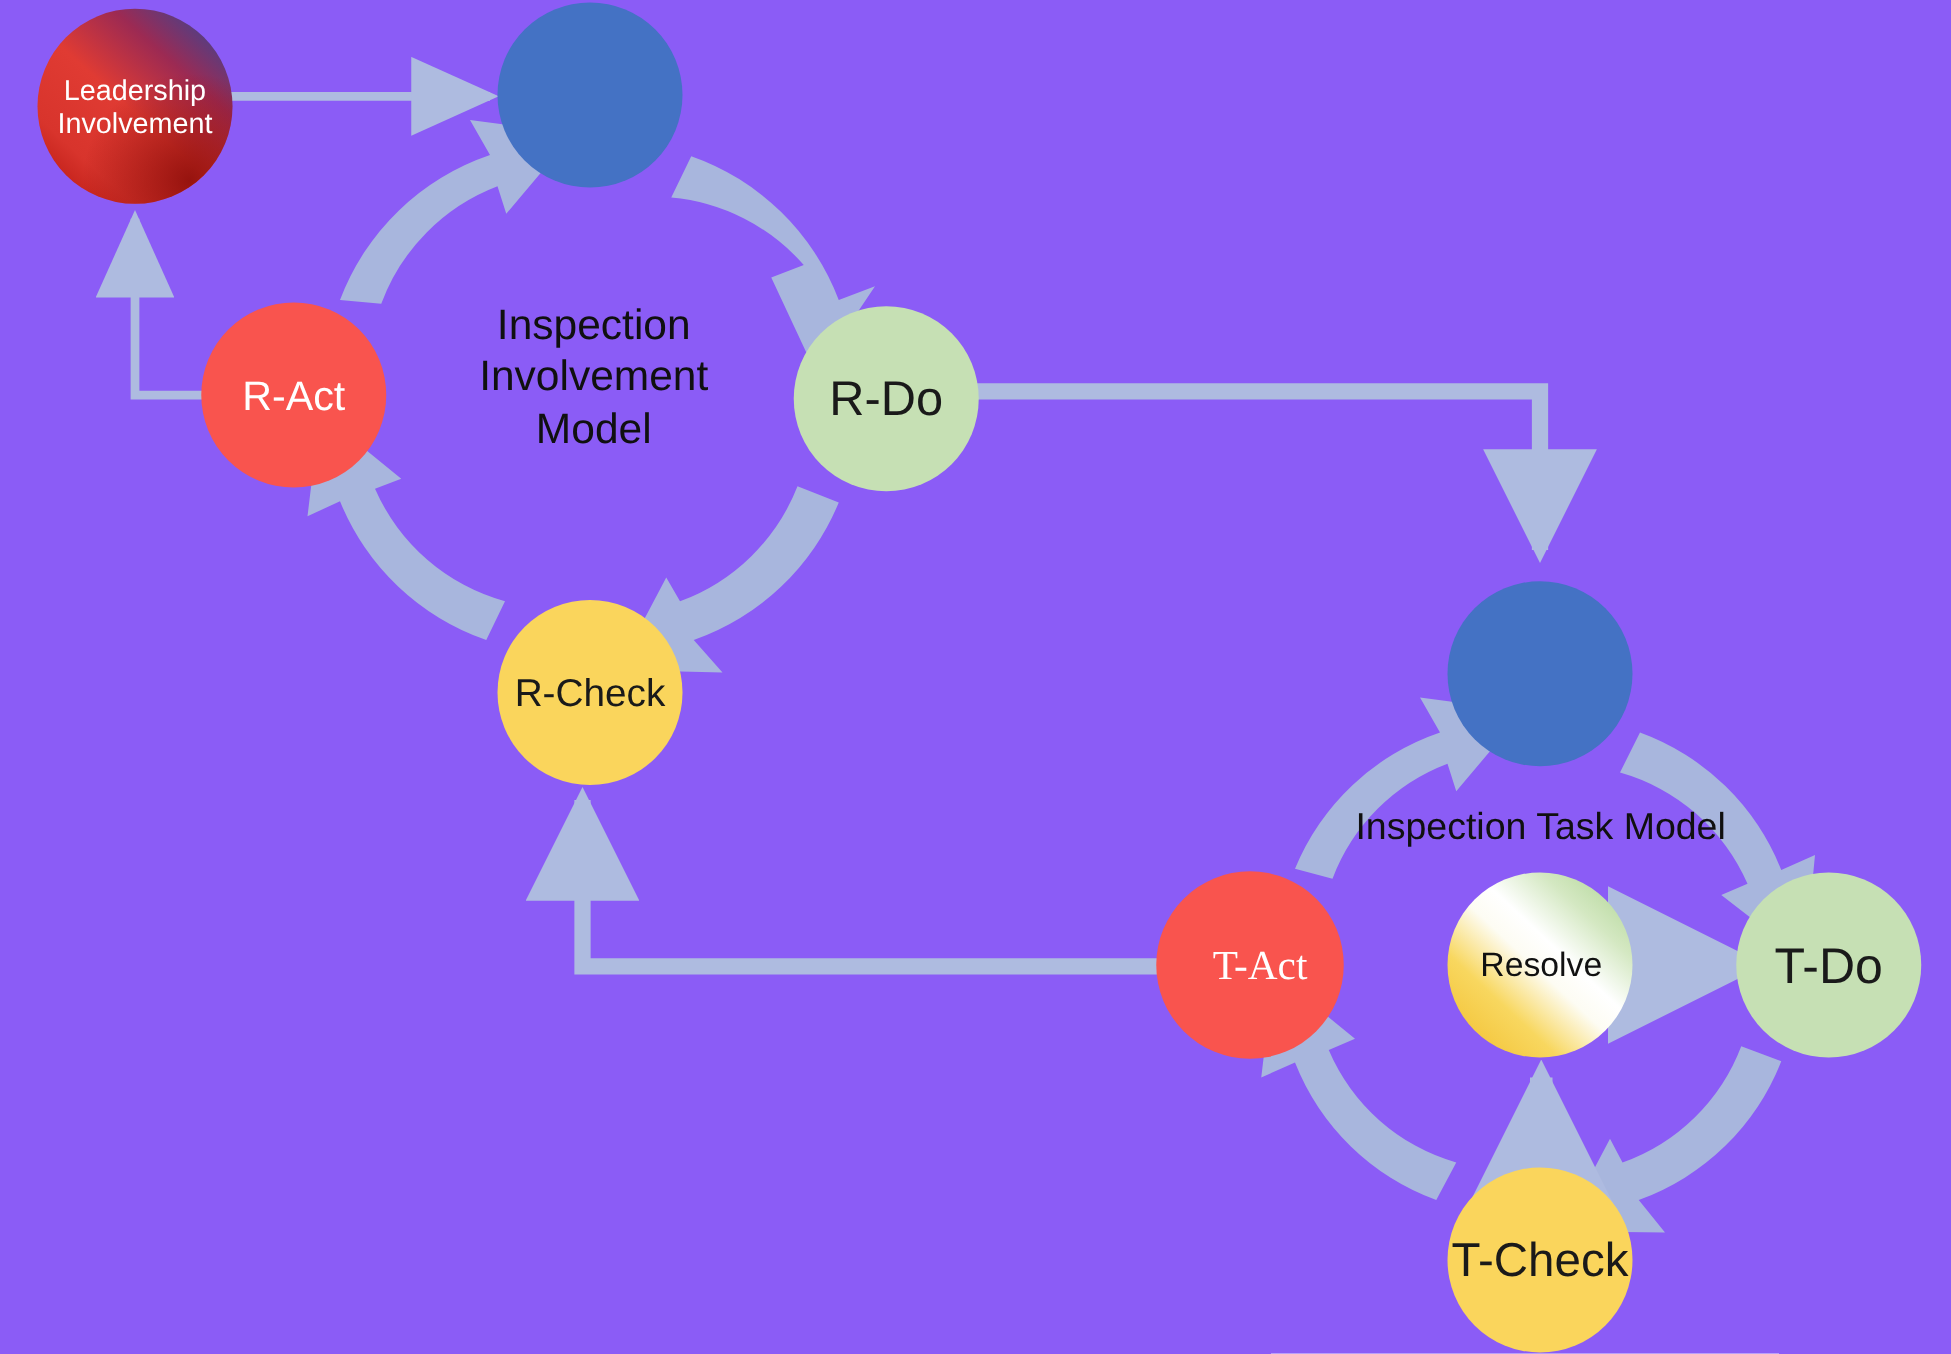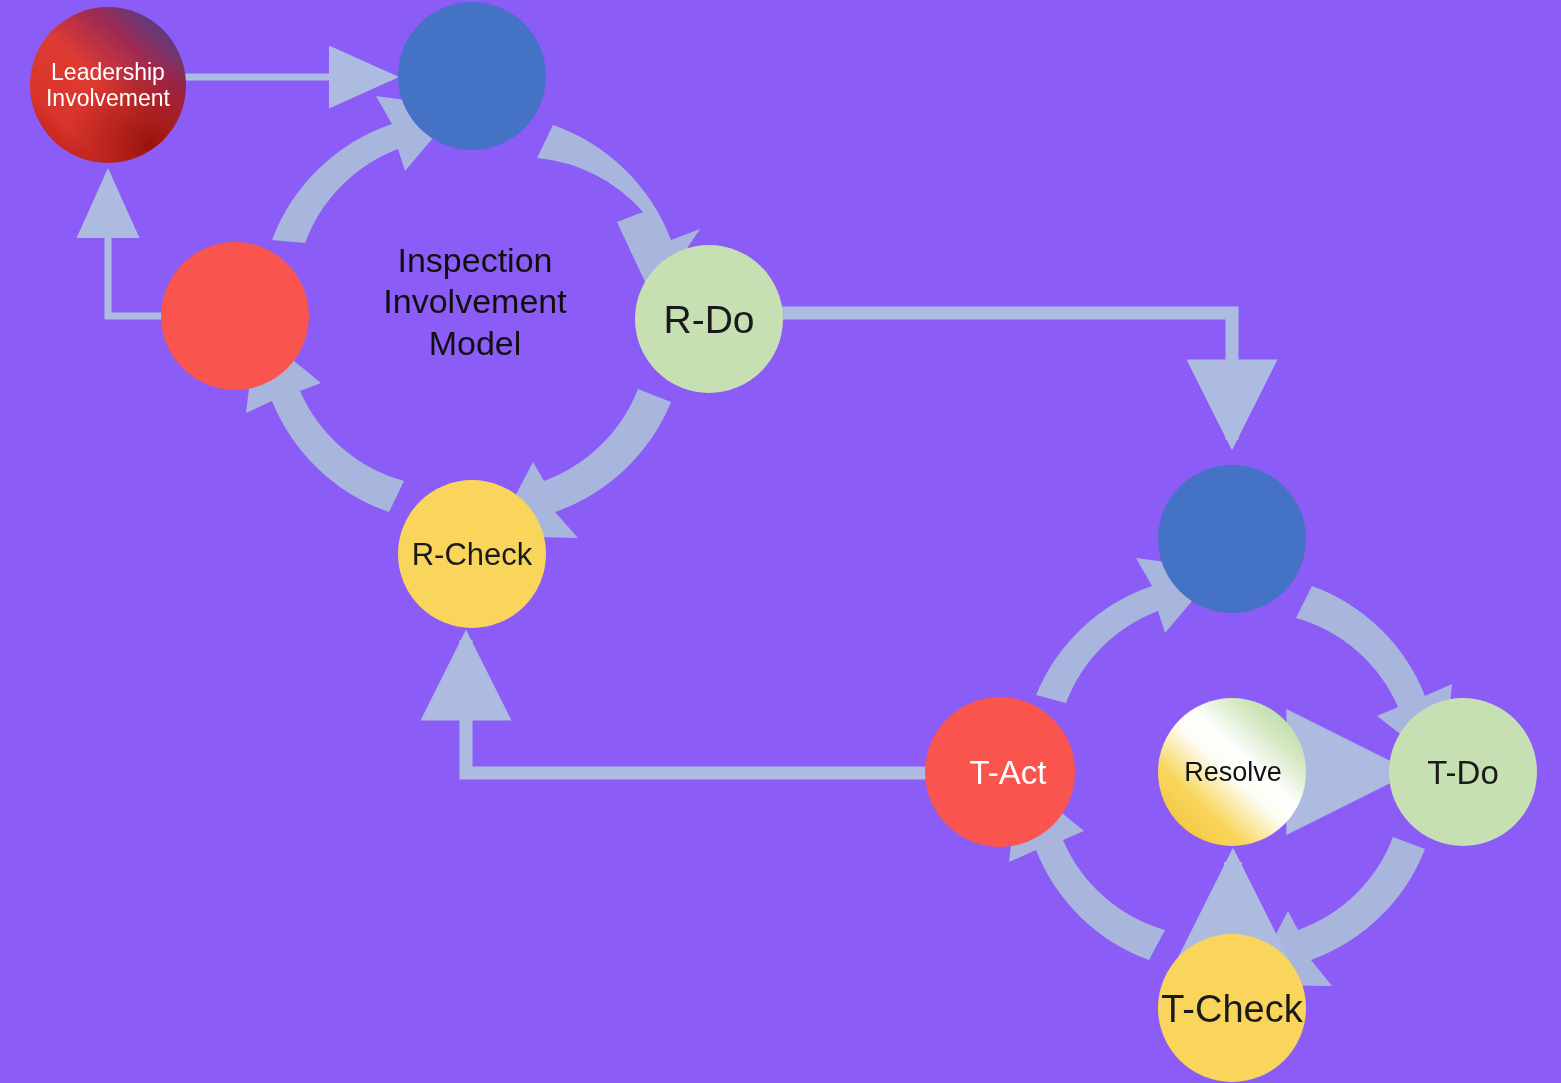--- a/index.html
+++ b/index.html
@@ -209,28 +209,30 @@
   </svg>
 
   <div class="node-label" style="left:28px; top:40px; width:160px; height:92px; color:#ffffff; font-size:23px;">Leadership
 Involvement</div>
 
 
   <div class="node-label" style="left:635px; top:293px; width:148px; height:54px; color:#1a1a1a; font-size:39px;">R-Do</div>
 
   <div class="node-label" style="left:392px; top:528px; width:160px; height:54px; color:#1a1a1a; font-size:31px;">R-Check</div>
 
-
-
-  <div class="node-label" style="left:1389px; top:746px; width:148px; height:54px; color:#1a1a1a; font-size:33px;">T-Do</div>
+  <div class="node-label" style="left:161px; top:290px; width:148px; height:54px; color:#ffffff; font-size:33px;">R-Act</div>
+
+
+  <div class="node-label" style="left:1389px; top:746px; width:148px; height:54px; color:#1a1a1a; font-size:40px;">T-Do</div>
 
   <div class="node-label" style="left:1152px; top:982px; width:160px; height:54px; color:#1a1a1a; font-size:38px;">T-Check</div>
 
-  <div class="node-label" style="left:926px; top:746px; width:164px; height:54px; color:#ffffff; font-size:33px;">T-Act</div>
+  <div class="node-label" style="left:926px; top:746px; width:164px; height:54px; color:#ffffff; font-size:33px;font-family:Liberation Serif, serif;">T-Act</div>
 
   <div class="node-label" style="left:1160px; top:750px; width:146px; height:44px; color:#111111; font-size:27px;">Resolve</div>
 
   <div class="model-caption" style="left:330px; top:228px; width:290px; height:148px; font-size:34px;">Inspection
 Involvement
 Model</div>
 
+  <div class="model-caption" style="left:1060px; top:640px; width:345px; height:44px; font-size:30px;">Inspection Task Model</div>
 
 </div>
 
 </body></html>

